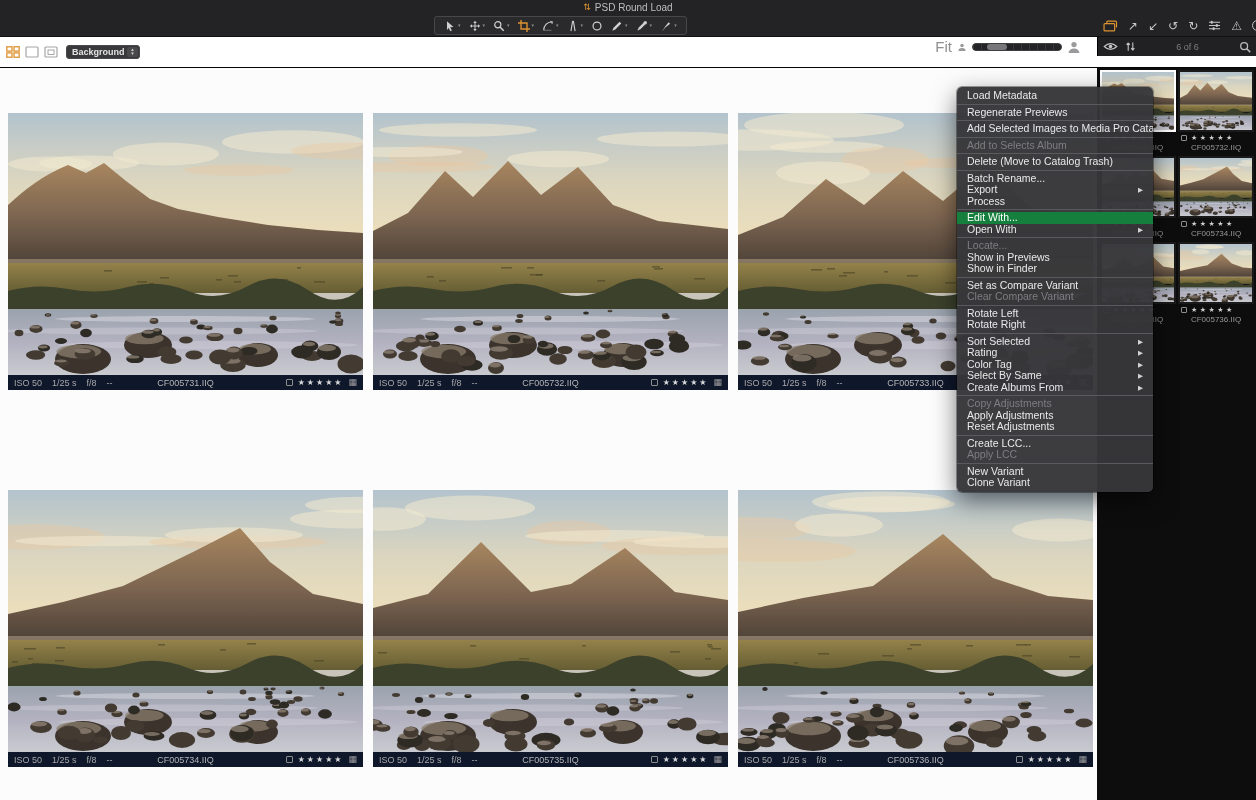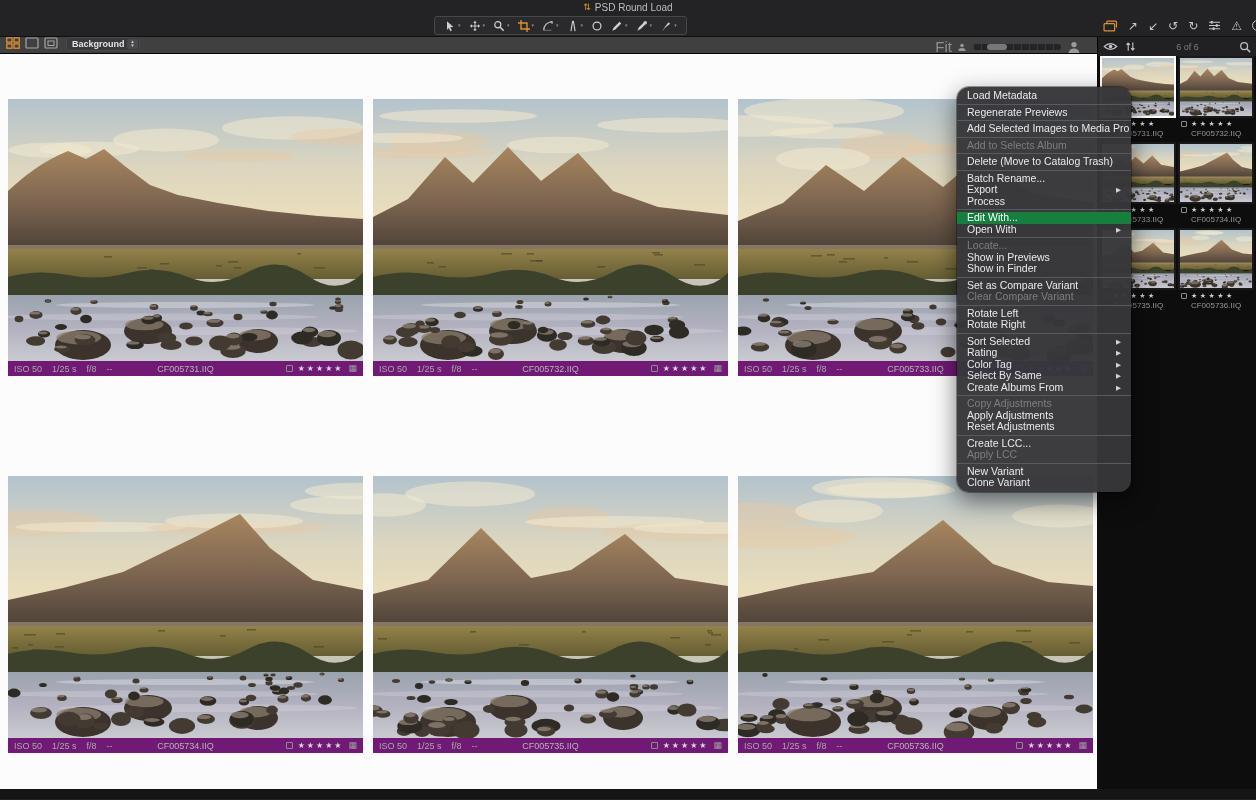--- a/index.html
+++ b/index.html
@@ -18,22 +18,22 @@
     border:1px solid #47474a;border-radius:3px;background:#2a2a2c;padding:0 5px}
   .tool{display:flex;align-items:center;gap:2px;padding:0 4px;height:17px;cursor:default}
   .tool svg{width:12px;height:12px;display:block}
   .tool .caret{font-size:5px;color:#8a8a8c;line-height:1}
   .toolbar-right{position:absolute;right:0;top:0;height:21px;display:flex;align-items:center;gap:10px;padding-right:0}
   .tr-icon{color:#c6c6c8;font-size:12px;line-height:1;display:flex;align-items:center}
   .tr-icon svg{display:block}
   .proof-circle{width:11px;height:11px;border:1.4px solid #c6c6c8;border-radius:50%;margin-right:-7px}
 
   
-  .viewbar{height:18px;background:#404040;border-top:1px solid #101010;border-bottom:1px solid #050505;
-    display:flex;align-items:flex-start;position:relative}
+  .viewbar{height:32px;background:#ffffff;border-top:1px solid #101010;border-bottom:1px solid #050505;
+    display:flex;align-items:center;position:relative}
   .vm-icons{display:flex;align-items:center;gap:5px;padding-left:6px}
   .vm-icons svg{display:block}
   .bg-select{margin-left:8px;width:74px;height:14px;background:#39393b;border:1px solid #4a4a4c;border-radius:3px;
     display:flex;align-items:center;color:#e4e4e6;font-size:9px;font-weight:bold;padding-left:5px;position:relative}
   .bg-select .stepper{position:absolute;right:1px;top:1px;bottom:1px;width:11px;background:#4a4a4d;border-radius:2px;
     display:flex;flex-direction:column;align-items:center;justify-content:center;color:#cfcfd1;font-size:4.5px;line-height:4px}
   .zoomgroup{position:absolute;right:176px;top:0;height:19px;display:flex;align-items:center;gap:6px}
   .fit-label{color:#8f8f91;font-size:15px}
   .person svg{display:block}
   .slider{position:relative;width:90px;height:8px;background:#242426;border:1px solid #3e3e40;border-radius:4px;
@@ -43,21 +43,21 @@
     display:flex;align-items:center;padding:0 5px;gap:7px}
   .bh-icon svg{display:block}
   .counter{flex:1;text-align:center;color:#7c7c7e;font-size:9px}
 
   
   .main{display:flex;height:735px}
   .canvas{width:1097px;height:735px;background:#fcfcfc;position:relative}
   .photo{position:absolute;width:355px;cursor:default}
   .photo .img{height:262px;overflow:hidden;background:#c9c4ba}
   .photo .img svg{display:block;width:355px;height:262px}
-  .meta{height:15px;background:#701a75;display:flex;align-items:center;padding:0 6px;position:relative;
+  .meta{height:15px;background:#0f172a;display:flex;align-items:center;padding:0 6px;position:relative;
     color:#a8a8aa;font-size:9px}
   .meta .lgroup{display:flex;gap:10px;z-index:1}
   .meta .fname{position:absolute;left:0;right:0;text-align:center;color:#b5b5b7}
   .meta .rgroup{margin-left:auto;display:flex;align-items:center;gap:5px;z-index:1}
   .chk{width:7px;height:7px;border:1px solid #8d8d8f;border-radius:1px;background:transparent}
   .stars{color:#d8d8da;font-size:8px;letter-spacing:2px;white-space:nowrap}
   .gridbadge{color:#9c9c9e;font-size:9px;line-height:1}
 
   
   .filmstrip{width:159px;height:735px;background:#0d0d0d;padding:2px 2px 0 3px}
@@ -67,22 +67,22 @@
   .thumb.selected .timg{border-color:#fff}
   .thumb .timg svg{display:block;width:100%;height:100%}
   .trow{height:11px;display:flex;align-items:center;gap:4px;padding:0 3px}
   .trow .chk{width:6px;height:6px}
   .trow .stars{font-size:7px;letter-spacing:2.5px;color:#d0d0d2}
   .tname{height:10px;font-size:8px;color:#97979b;text-align:center;line-height:10px;white-space:nowrap;overflow:hidden}
 
   .bottombar{height:10px;background:#151516}
 
   
-  .context-menu{position:absolute;left:957px;top:87px;width:174px;background:rgba(55,55,58,0.97);
-    border-radius:12px;padding:3px 0;box-shadow:0 8px 24px rgba(0,0,0,.55),0 0 0 1px rgba(0,0,0,.35);z-index:60}
+  .context-menu{position:absolute;left:957px;top:87px;width:196px;background:rgba(55,55,58,0.97);
+    border-radius:5px;padding:3px 0;box-shadow:0 8px 24px rgba(0,0,0,.55),0 0 0 1px rgba(0,0,0,.35);z-index:60}
   .mi{font-size:10.5px;line-height:11px;height:11.5px;color:#e9e9eb;padding:0 10px;display:flex;align-items:center;
     white-space:nowrap;overflow:hidden;cursor:default}
   .mi .sub{margin-left:auto;font-size:6.5px;color:#d2d2d4}
   .mi.disabled{color:#7e7e82}
   .mi.highlighted{background:#15803d;color:#fff}
   .msep{height:1px;background:#5a5a5e;margin:2px 0}
 </style>
 </head>
 <body>
 

